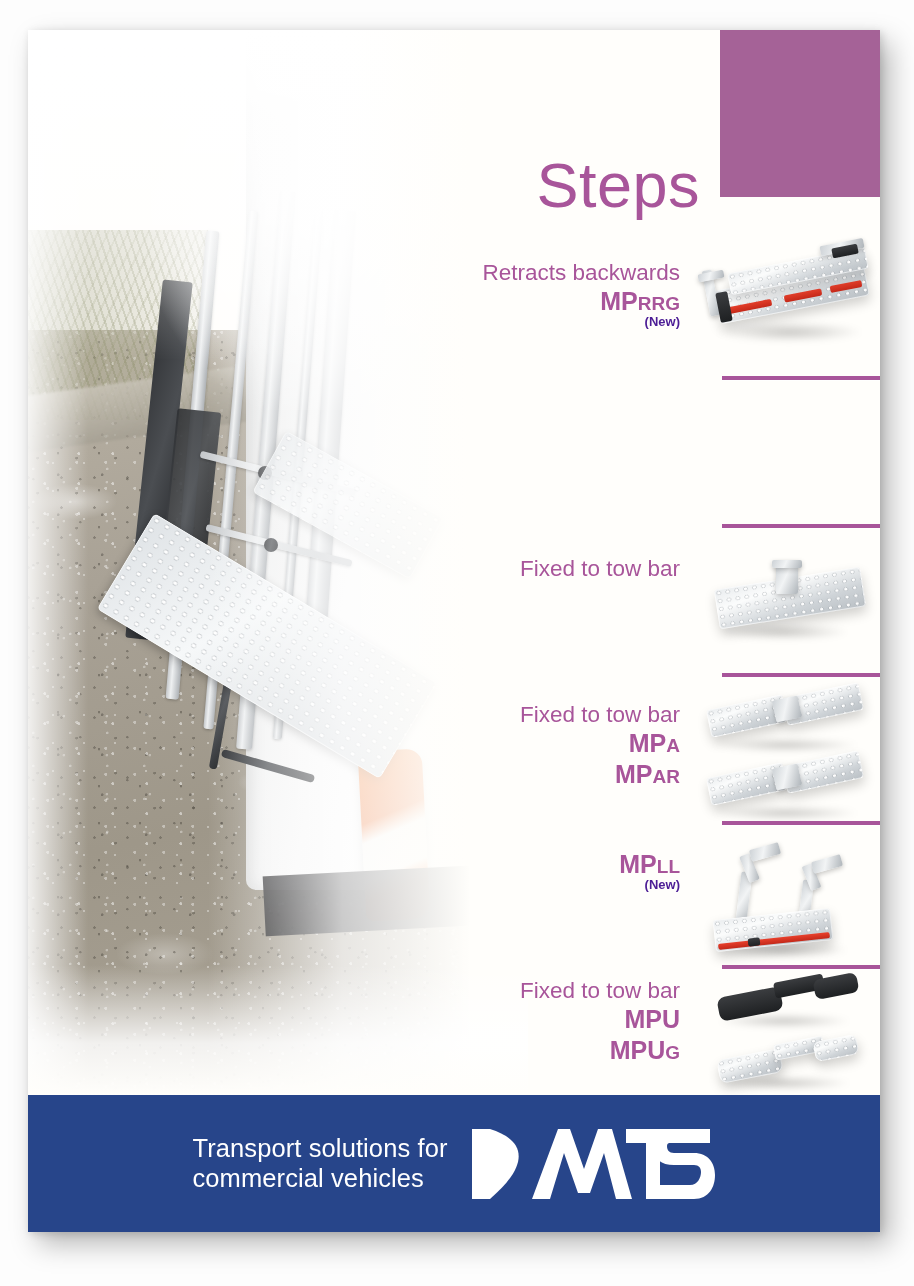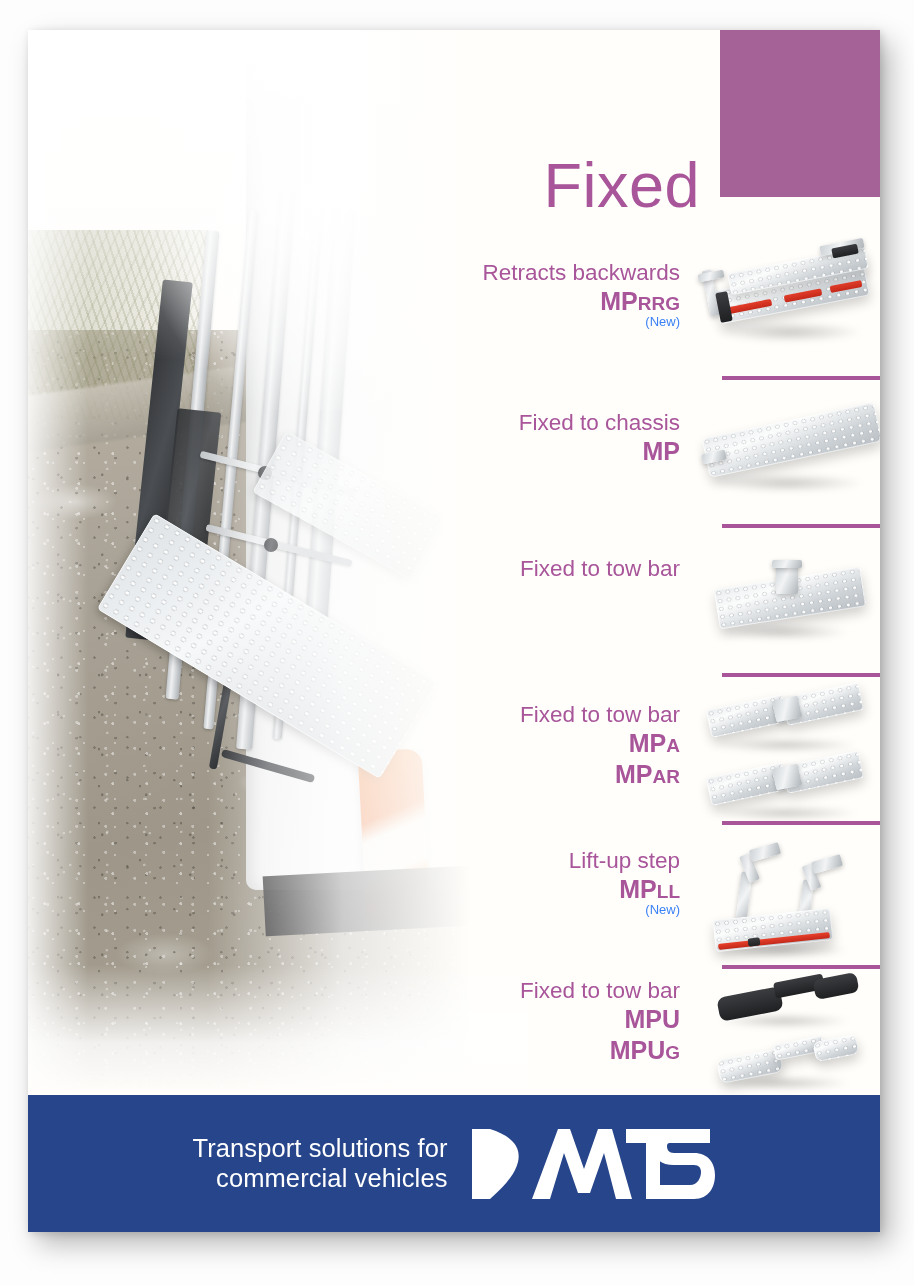--- a/index.html
+++ b/index.html
@@ -187,22 +187,22 @@
     font-size: 25px;
     font-weight: 700;
     line-height: 1.2;
     color: #a8559a;
     white-space: nowrap;
     margin-top: 1px;
   }
   .r-code .sm { font-size: 19px; }
   .r-new {
     font-size: 13px;
-    font-weight: 400;
-    color: #3b82f6;
+    font-weight: 700;
+    color: #4c1d95;
     line-height: 1.1;
     margin-top: -1px;
   }
 
   .row-img {
     position: absolute;
     left: 664px;
     width: 188px;
   }
 
@@ -253,21 +253,20 @@
     display: flex;
     align-items: center;
     justify-content: center;
     gap: 16px;
   }
   .footer-tag {
     color: #ffffff;
     font-size: 25.5px;
     font-weight: 300;
     line-height: 1.14;
-    text-align: right;
     letter-spacing: .1px;
   }
   .logo { display:flex; align-items:center; gap: 4px; margin-left: 2px; }
   .logo svg { display:block; }
 </style>
 </head>
 <body>
 
 <div class="stage">
   <div class="page">
@@ -310,21 +309,21 @@
 
         <div class="ph-wash-left"></div>
         <div class="ph-glare"></div>
         <div class="ph-wash-top"></div>
         <div class="ph-wash-right"></div>
         <div class="ph-wash-bottom"></div>
       </div>
     </div>
 
     <div class="hdr-block"></div>
-    <div class="title">Fixed</div>
+    <div class="title">Steps</div>
 
     <div class="rows">
 
       <div class="row" style="top:200px; height:140px;">
         <div class="row-text" style="top:30px;">
           <div class="r-desc">Retracts backwards</div>
           <div class="r-code">
             <span>MP</span><span class="sm">RRG</span>
           </div>
           <div class="r-new">(New)</div>
@@ -340,35 +339,20 @@
             <div class="metal-bracket" style="left:14px; top:40px; width:10px; height:46px; transform:rotate(-11deg);"></div>
             <div class="metal-bracket" style="left:6px;  top:42px; width:26px; height:8px; transform:rotate(-11deg);"></div>
             <div class="metal-bracket" style="left:128px; top:12px; width:44px; height:10px; transform:rotate(-11deg);"></div>
             <div class="dark-bar" style="left:140px; top:16px; width:26px; height:10px; transform:rotate(-11deg);"></div>
             <div class="dark-bar" style="left:26px; top:62px; width:12px; height:30px; transform:rotate(-11deg);"></div>
           </div>
         </div>
       </div>
       <div class="divider" style="top:346px;"></div>
 
-      <div class="row" style="top:358px; height:124px;">
-        <div class="row-text" style="top:22px;">
-          <div class="r-desc">Fixed to chassis</div>
-          <div class="r-code">
-            <span>MP</span><span class="sm"></span>
-          </div>
-        </div>
-        <div class="row-img" style="top:6px;">
-          <div class="prod" style="height:104px;">
-            <div class="shadow-soft" style="left:14px; top:80px; width:160px; height:18px;"></div>
-            <div class="plate-long" style="left:12px; top:26px; width:176px; height:40px; transform:rotate(-12deg); border-radius:6px;"></div>
-            <div class="metal-bracket" style="left:10px; top:58px; width:24px; height:10px; transform:rotate(-12deg);"></div>
-          </div>
-        </div>
-      </div>
       <div class="divider" style="top:494px;"></div>
 
       <div class="row" style="top:506px; height:124px;">
         <div class="row-text" style="top:20px;">
           <div class="r-desc">Fixed to tow bar</div>
         </div>
         <div class="row-img" style="top:18px;">
           <div class="prod" style="height:96px;">
             <div class="shadow-soft" style="left:26px; top:70px; width:132px; height:16px;"></div>
             <div class="plate-mid" style="left:24px; top:24px; width:148px; height:40px; transform:rotate(-9deg);"></div>
@@ -400,21 +384,20 @@
             <div class="plate-mid" style="left:16px; top:82px; width:78px; height:28px; transform:rotate(-12deg);"></div>
             <div class="plate-mid" style="left:92px; top:70px; width:78px; height:28px; transform:rotate(-12deg);"></div>
             <div class="metal-bracket" style="left:82px; top:78px; width:26px; height:22px; transform:rotate(-12deg);"></div>
           </div>
         </div>
       </div>
       <div class="divider" style="top:791px;"></div>
 
       <div class="row" style="top:798px; height:136px;">
         <div class="row-text" style="top:20px;">
-          <div class="r-desc">Lift-up step</div>
           <div class="r-code">
             <span>MP</span><span class="sm">LL</span>
           </div>
           <div class="r-new">(New)</div>
         </div>
         <div class="row-img" style="top:10px;">
           <div class="prod" style="height:126px;">
             <div class="shadow-soft" style="left:22px; top:104px; width:136px; height:16px;"></div>
 
             <div class="metal-bracket" style="left:46px; top:34px; width:11px; height:58px; transform:rotate(7deg);"></div>

